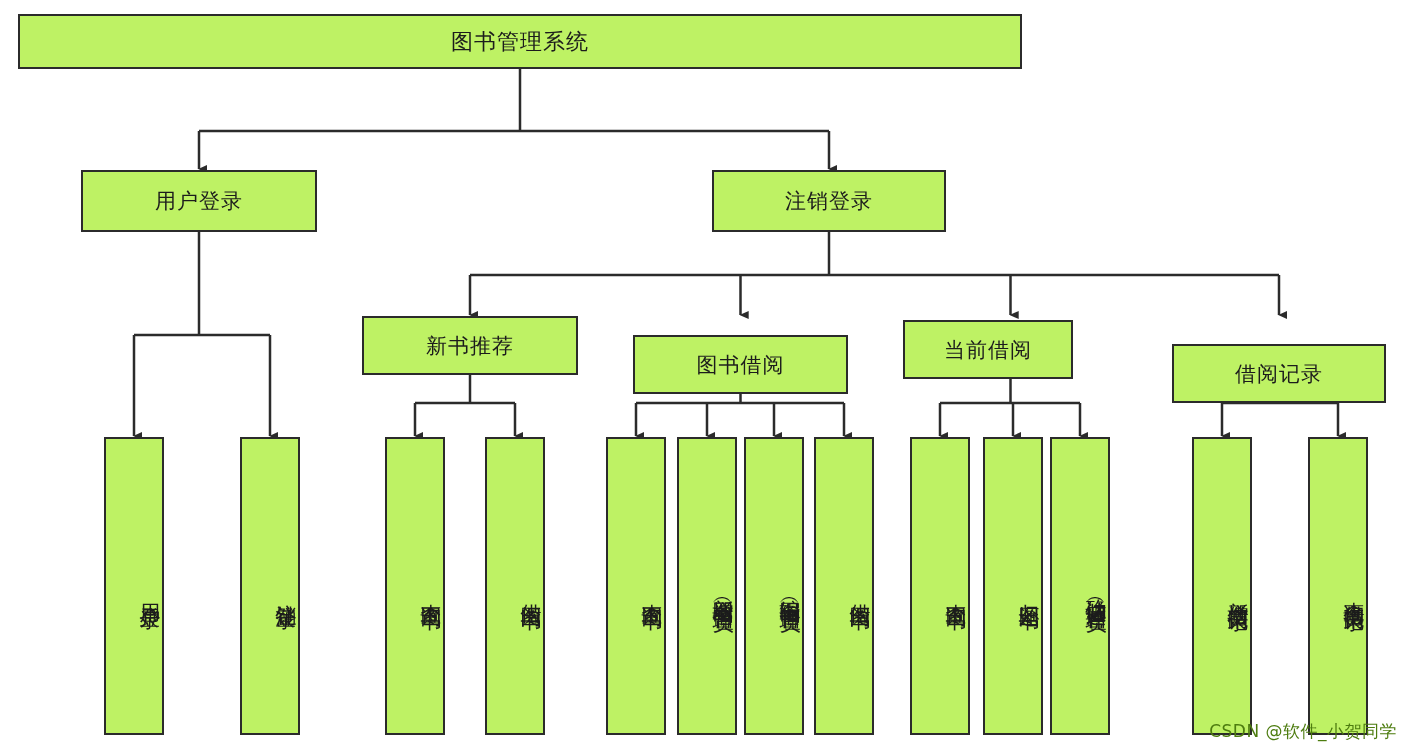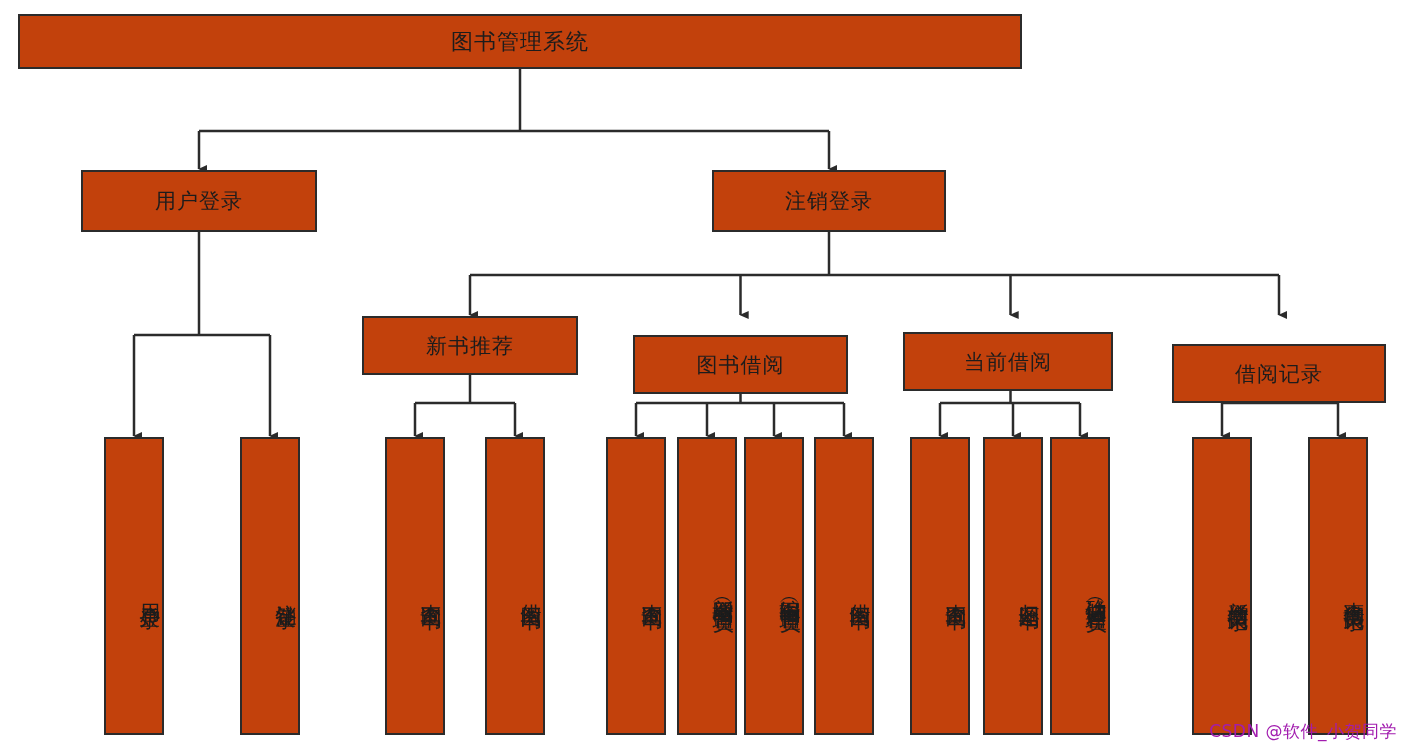--- a/index.html
+++ b/index.html
@@ -21,21 +21,21 @@
     left: 0;
     top: 0;
     width: 1405px;
     height: 747px;
     pointer-events: none;
   }
   .node {
     position: absolute;
     box-sizing: border-box;
     border: 2.5px solid #2b2b2b;
-    background: #c2410c;
+    background: #bef264;
     display: flex;
     align-items: center;
     justify-content: center;
     color: #1c1c1c;
   }
   .node.h {
     
     font-size: 21px;
     letter-spacing: 1px;
   }
@@ -59,21 +59,21 @@
   }
   .node.v .label {
     white-space: normal;
     text-align: start;
   }
   #watermark {
     position: absolute;
     right: 8px;
     bottom: 4px;
     font-size: 17px;
-    color: #a21caf;
+    color: #4d7c0f;
     letter-spacing: 0.5px;
     white-space: nowrap;
     font-family: "DejaVu Sans", "Liberation Sans", sans-serif;
   }
 </style>
 </head>
 <body>
 
 <div id="canvas">
 
@@ -129,21 +129,21 @@
       </div>
       <div class="node h" style="left: 712px; top: 170px; width: 234px; height: 62px;">
         <span class="label">注销登录</span>
       </div>
       <div class="node h" style="left: 362px; top: 316px; width: 216px; height: 59px; text-align: right;">
         <span class="label">新书推荐</span>
       </div>
       <div class="node h" style="left: 633px; top: 335px; width: 215px; height: 59px;">
         <span class="label">图书借阅</span>
       </div>
-      <div class="node h" style="left: 903px; top: 332px; width: 210px; height: 59px;">
+      <div class="node h" style="left: 903px; top: 320px; width: 170px; height: 59px;">
         <span class="label">当前借阅</span>
       </div>
       <div class="node h" style="left: 1172px; top: 316px; width: 214px; height: 59px; margin-top: 28px;">
         <span class="label">借阅记录</span>
       </div>
       <div class="node v" style="left: 104px; top: 437px; width: 60px; height: 298px;">
         <span class="label">用户登录</span>
       </div>
       <div class="node v" style="left: 240px; top: 437px; width: 60px; height: 298px;">
         <span class="label">注销登录</span>

